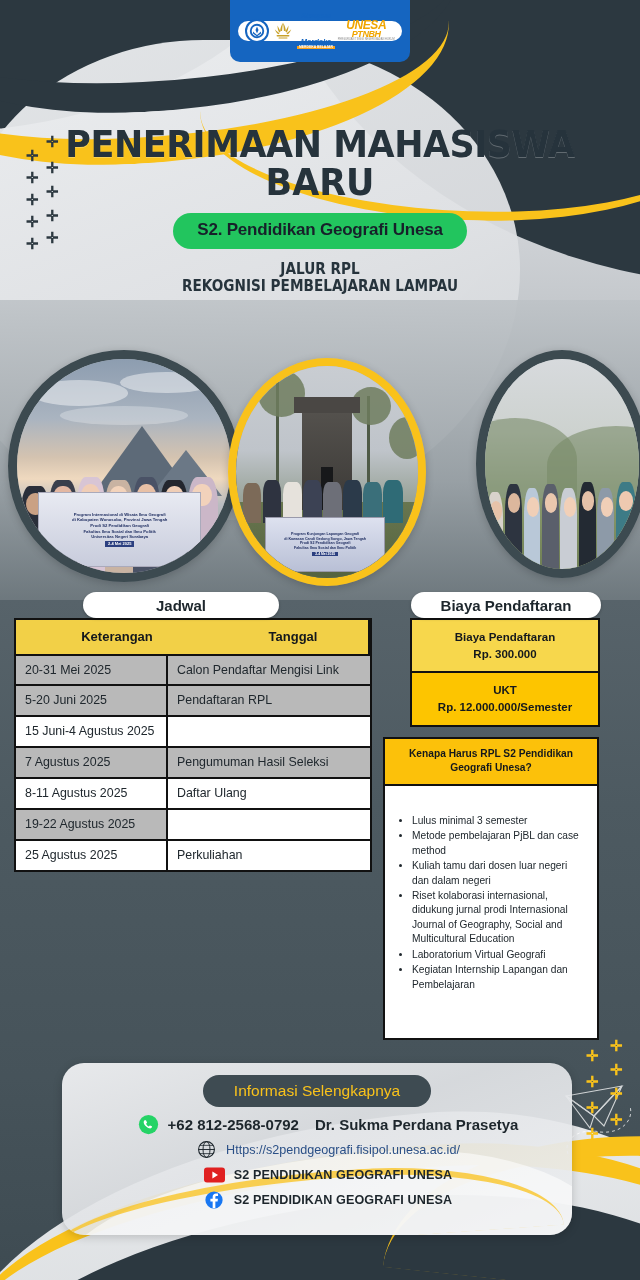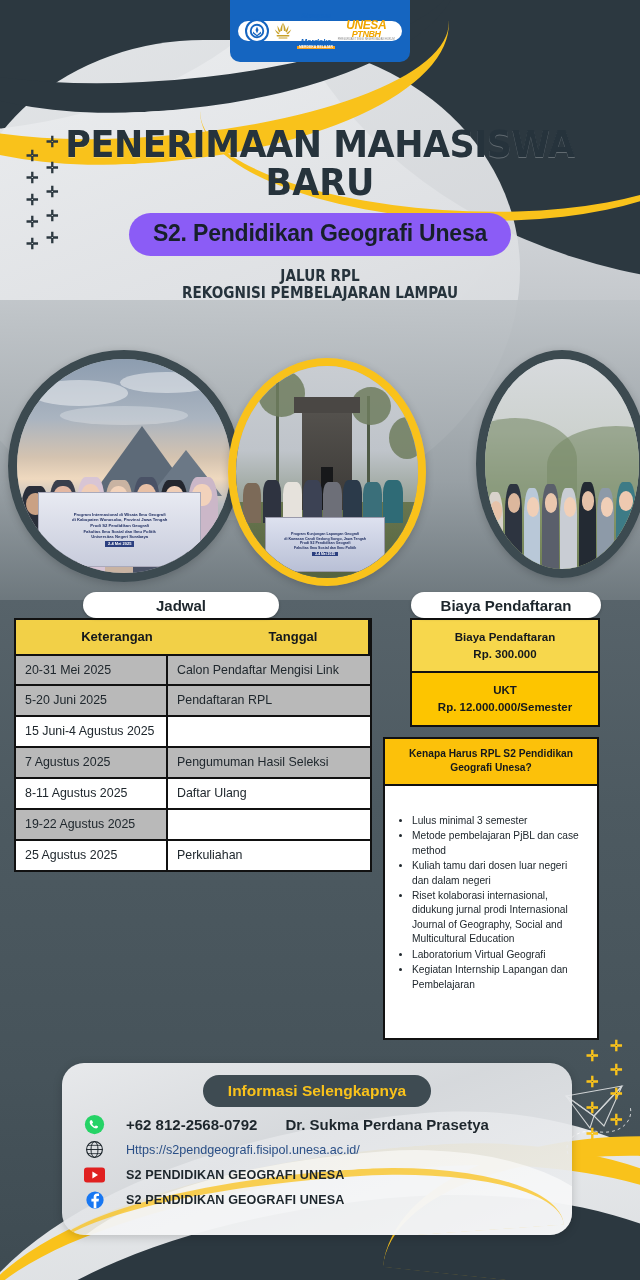--- a/index.html
+++ b/index.html
@@ -151,24 +151,24 @@
     text-shadow:0 1px 0 rgba(255,255,255,.25);
   }
   .title-line2{
     font-family:"DejaVu Sans", sans-serif;
     font-weight:bold; font-size:38px; line-height:1.0;
     color:#26333c; transform:scaleX(.92);
   }
   .badge-yellow{
     display:inline-block;
     margin-top:12px;
-    background:#8b5cf6;
+    background:#22c55e;
     border-radius:24px;
     padding:7px 24px 9px;
-    font-size:23px; font-weight:bold; color:#17202a;
+    font-size:17px; font-weight:bold; color:#17202a;
     letter-spacing:-.2px;
   }
   .subtitle{
     margin-top:12px;
     font-family:"DejaVu Sans", sans-serif;
     font-weight:bold; color:#26333c;
     font-size:15.5px; line-height:1.08;
     transform:scaleX(.88);
   }
   .subtitle .s2{ font-size:15.5px; }
@@ -291,24 +291,24 @@
   }
   .contact .inner-wave-y{
     position:absolute;bottom:-8px;left:-20px;width:520px;height:70px;
     border-top:7px solid rgba(249,194,27,.75);
     border-radius:60% 40% 0 0/100% 100% 0 0;transform:rotate(-4deg);
   }
   .info-pill{
     position:relative;margin:12px auto 0;width:228px;height:32px;
     background:#3e4b52;border-radius:16px;
     display:flex;align-items:center;justify-content:center;
-    color:#f9c21b;font-weight:bold;font-size:15.5px;
+    color:#f9c21b;font-weight:normal;font-size:15.5px;
   }
   .clines{ position:relative; padding:7px 0 0 22px; }
-  .cline{ display:flex; align-items:center; gap:21px; margin-bottom:4px; }
+  .cline{ display:flex; align-items:center; gap:9px; margin-bottom:4px;justify-content:center; }
   .cico{ width:21px;height:21px;flex:0 0 21px;display:flex;align-items:center;justify-content:center;}
   .ctxt{ font-size:15px;font-weight:bold;color:#1d262c; }
   .ctxt.name{ font-size:15px; margin-left:7px; }
   .curl{ font-size:12.6px;color:#2a4f86; }
   .csoc{ font-size:12.6px;font-weight:bold;color:#1d262c;letter-spacing:.1px;}
   
   .star-cluster{ position:absolute; right:2px; top:1040px; width:70px; height:140px; z-index:8;}
   .plane-svg{ position:absolute; right:0; top:1070px; z-index:7; opacity:.75;}
 </style>
 </head>

